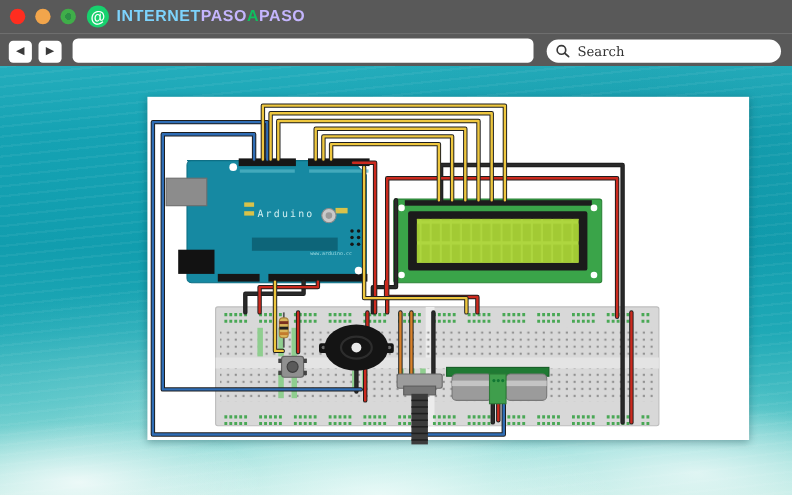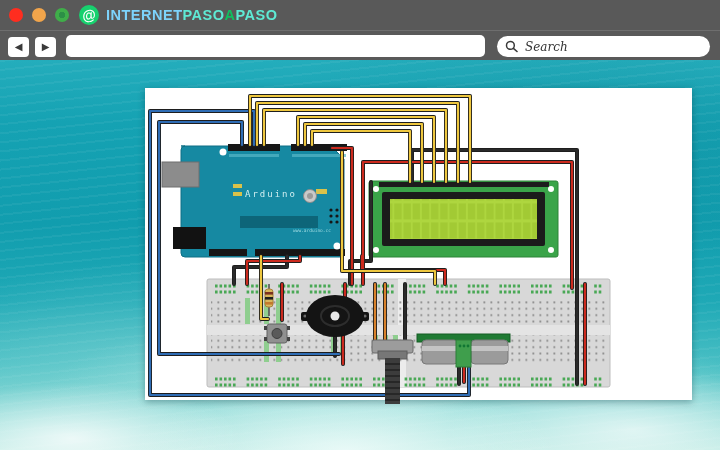--- a/index.html
+++ b/index.html
@@ -9,47 +9,47 @@
   
   .titlebar{position:absolute;left:0;top:0;width:720px;height:30px;background:#595959;display:flex;align-items:center;}
   .dot{width:14px;height:14px;border-radius:50%;margin-left:9px;display:inline-block;}
   .dot.red{background:#ff2d1f;}
   .dot.orange{background:#ffab4a;opacity:.92;}
   .dot.green{background:radial-gradient(circle at 50% 50%, #2c8f46 0 3px, #3fae49 3px 7px);}
   .logo{width:20px;height:20px;border-radius:50%;background:#17d16e;margin-left:10px;display:flex;align-items:center;justify-content:center;}
   .logo .at{color:#fff;font-weight:bold;font-size:14px;line-height:1;transform:rotate(-12deg);}
   .brand{margin-left:7px;font-weight:bold;font-size:14.5px;letter-spacing:.5px;white-space:nowrap;}
   .brand .b1{color:#7dd3fc;}
-  .brand .b2{color:#5eead4;text-align:center;}
+  .brand .b2{color:#c4b5fd;text-align:center;}
   .brand .b3{color:#0fbf5f;font-weight:900;}
 
   
   .toolbar{position:absolute;left:0;top:30px;width:720px;height:30px;background:#595959;border-top:1px solid #6e6e6e;box-sizing:border-box;}
   .navbtn{position:absolute;top:6px;width:21px;height:20px;background:#fff;border:none;border-radius:4px;color:#3a3a3a;font-size:10px;line-height:20px;text-align:center;padding:0;cursor:pointer;}
   .navbtn.back{left:8px;}
   .navbtn.fwd{left:35px;}
   .address{position:absolute;left:66px;top:4px;width:419px;height:22px;background:#fff;border:none;border-radius:5px;box-sizing:border-box;padding:0 8px;font-size:12px;}
   .search{position:absolute;left:497px;top:5px;width:213px;height:21px;background:#fff;border-radius:11px;display:flex;align-items:center;padding-left:8px;box-sizing:border-box;}
   .search svg{flex:0 0 auto;}
-  .search input{border:none;outline:none;background:transparent;width:160px;margin-left:5px;font-family:"DejaVu Serif",serif;font-style:italic;font-size:12px;color:#a21caf;}
+  .search input{border:none;outline:none;background:transparent;width:160px;margin-left:5px;font-family:"DejaVu Serif",serif;font-size:12px;color:#a21caf;}
   .search input::placeholder{color:#333;opacity:1;}
 
   
   .content{position:absolute;left:0;top:60px;width:720px;height:390px;
     background:
       radial-gradient(ellipse 240px 80px at 10% 97%, rgba(255,255,255,.78), rgba(255,255,255,0) 70%),
       radial-gradient(ellipse 300px 95px at 48% 100%, rgba(240,252,250,.85), rgba(255,255,255,0) 70%),
       radial-gradient(ellipse 260px 85px at 88% 95%, rgba(255,255,255,.65), rgba(255,255,255,0) 72%),
       radial-gradient(ellipse 480px 130px at 55% 88%, rgba(195,238,235,.55), rgba(255,255,255,0) 75%),
       radial-gradient(ellipse 420px 150px at 25% 80%, rgba(170,228,224,.4), rgba(255,255,255,0) 75%),
       repeating-linear-gradient(174deg, rgba(255,255,255,.05) 0 2px, rgba(0,0,0,0) 2px 9px),
       radial-gradient(ellipse 500px 200px at 80% 20%, rgba(0,70,82,.10), rgba(0,0,0,0) 65%),
       linear-gradient(180deg,#24adbc 0%,#15a2b3 16%,#119dae 42%,#1fa9b6 62%,#49bfc4 78%,#8fdbd6 92%,#b9e9e2 100%);
   }
-  .card{position:absolute;left:145px;top:28px;width:547px;height:312px;background:#fff;box-shadow:0 2px 7px rgba(0,40,50,.35);overflow:visible;}
+  .card{position:absolute;left:134px;top:28px;width:547px;height:312px;background:#fff;box-shadow:0 2px 7px rgba(0,40,50,.35);overflow:visible;}
   .card svg{position:absolute;left:0;top:0;overflow:visible;}
 
   .wshadow{fill:none;stroke:#1e1e1e;stroke-width:4;stroke-linecap:round;stroke-linejoin:round;}
   .wcolor{fill:none;stroke-width:2.2;stroke-linecap:round;stroke-linejoin:round;}
   .brd-txt{font-family:"DejaVu Sans Mono",monospace;letter-spacing:2px;}
 </style>
 </head>
 <body>
 
 <div class="window">

